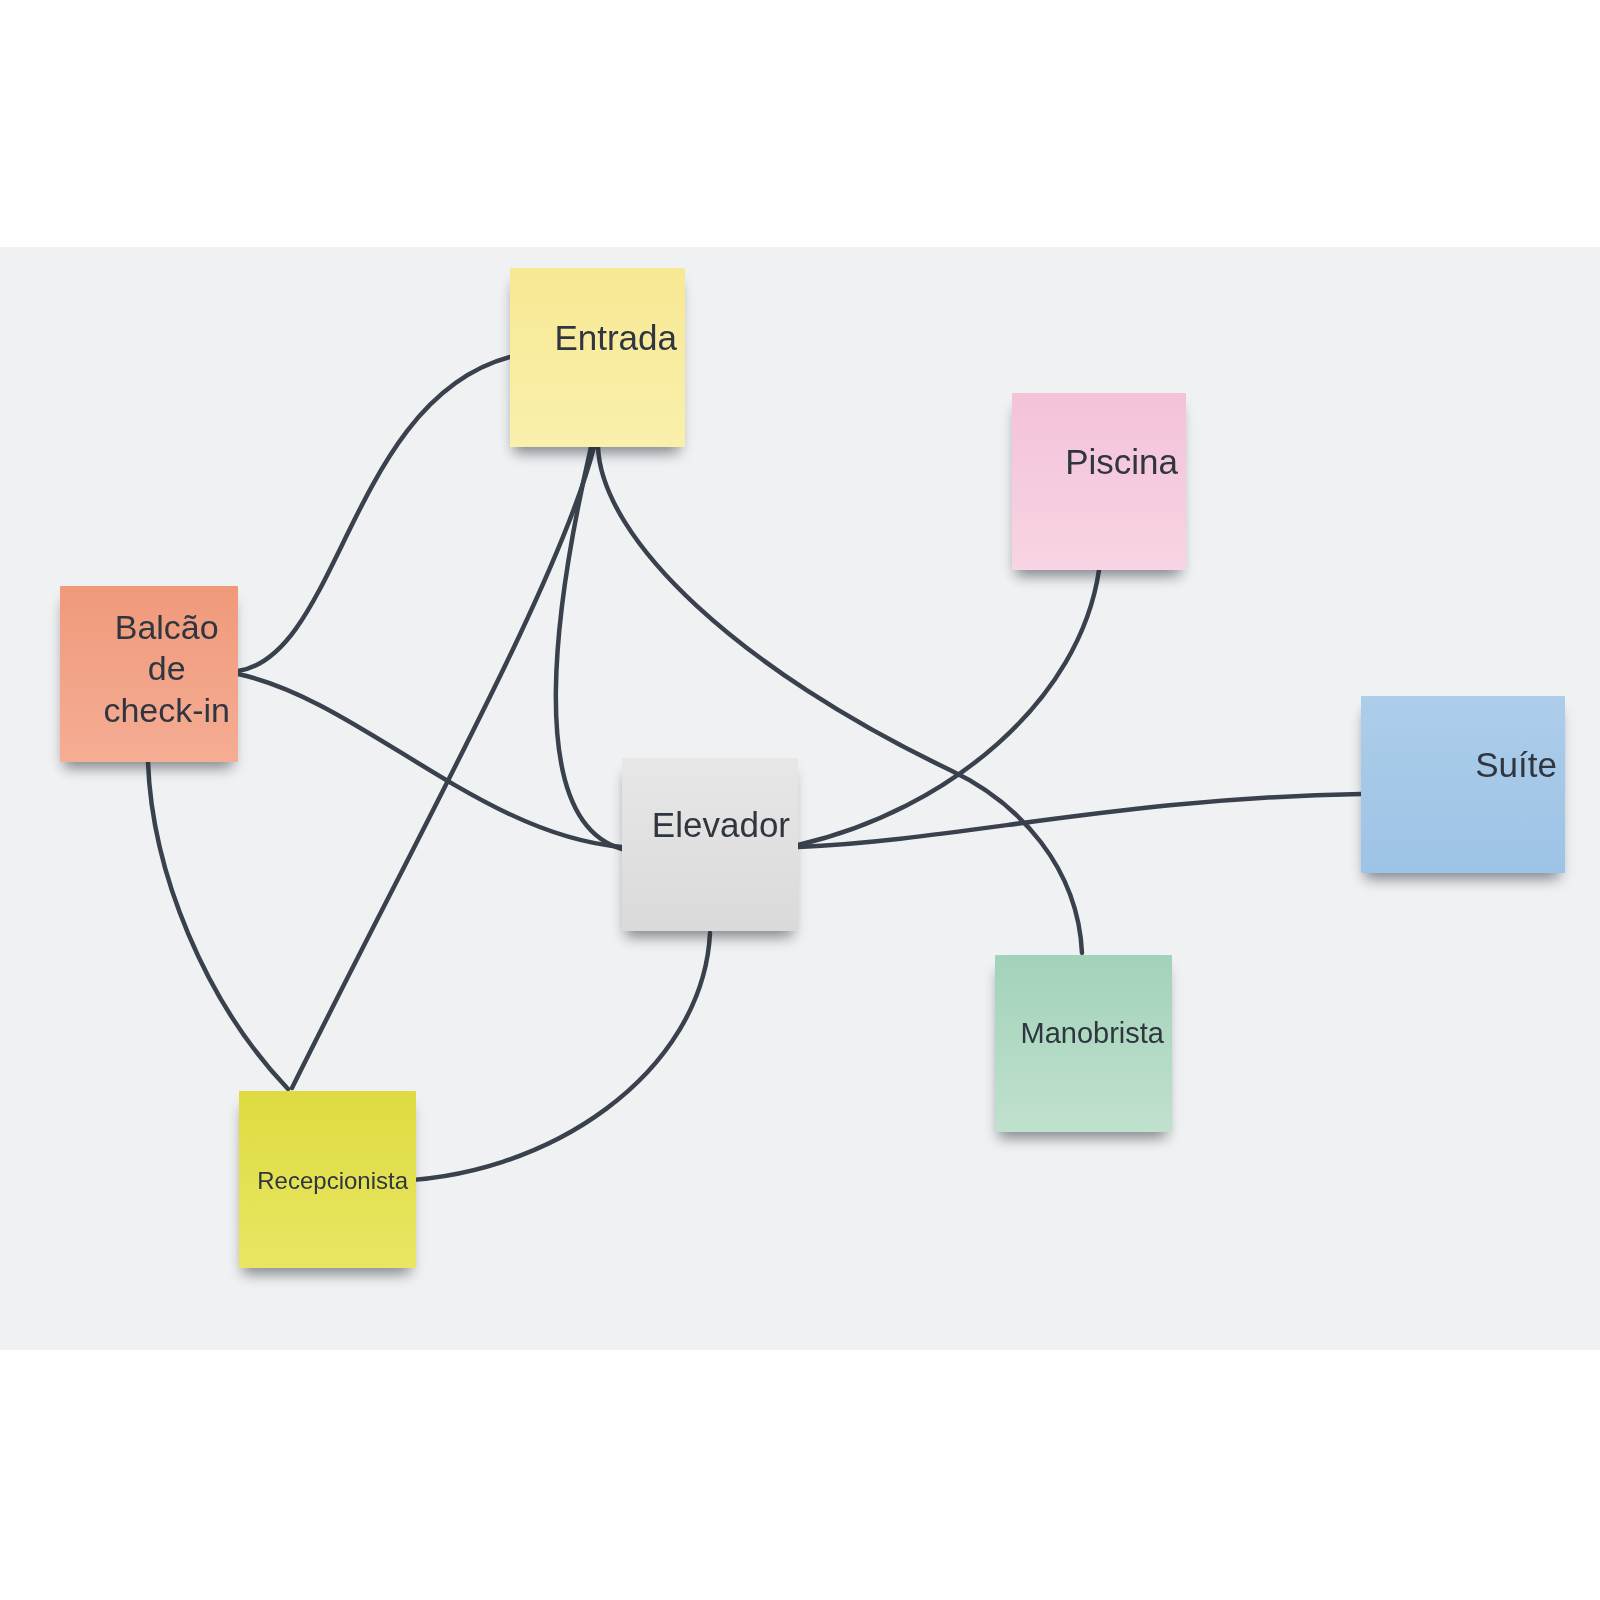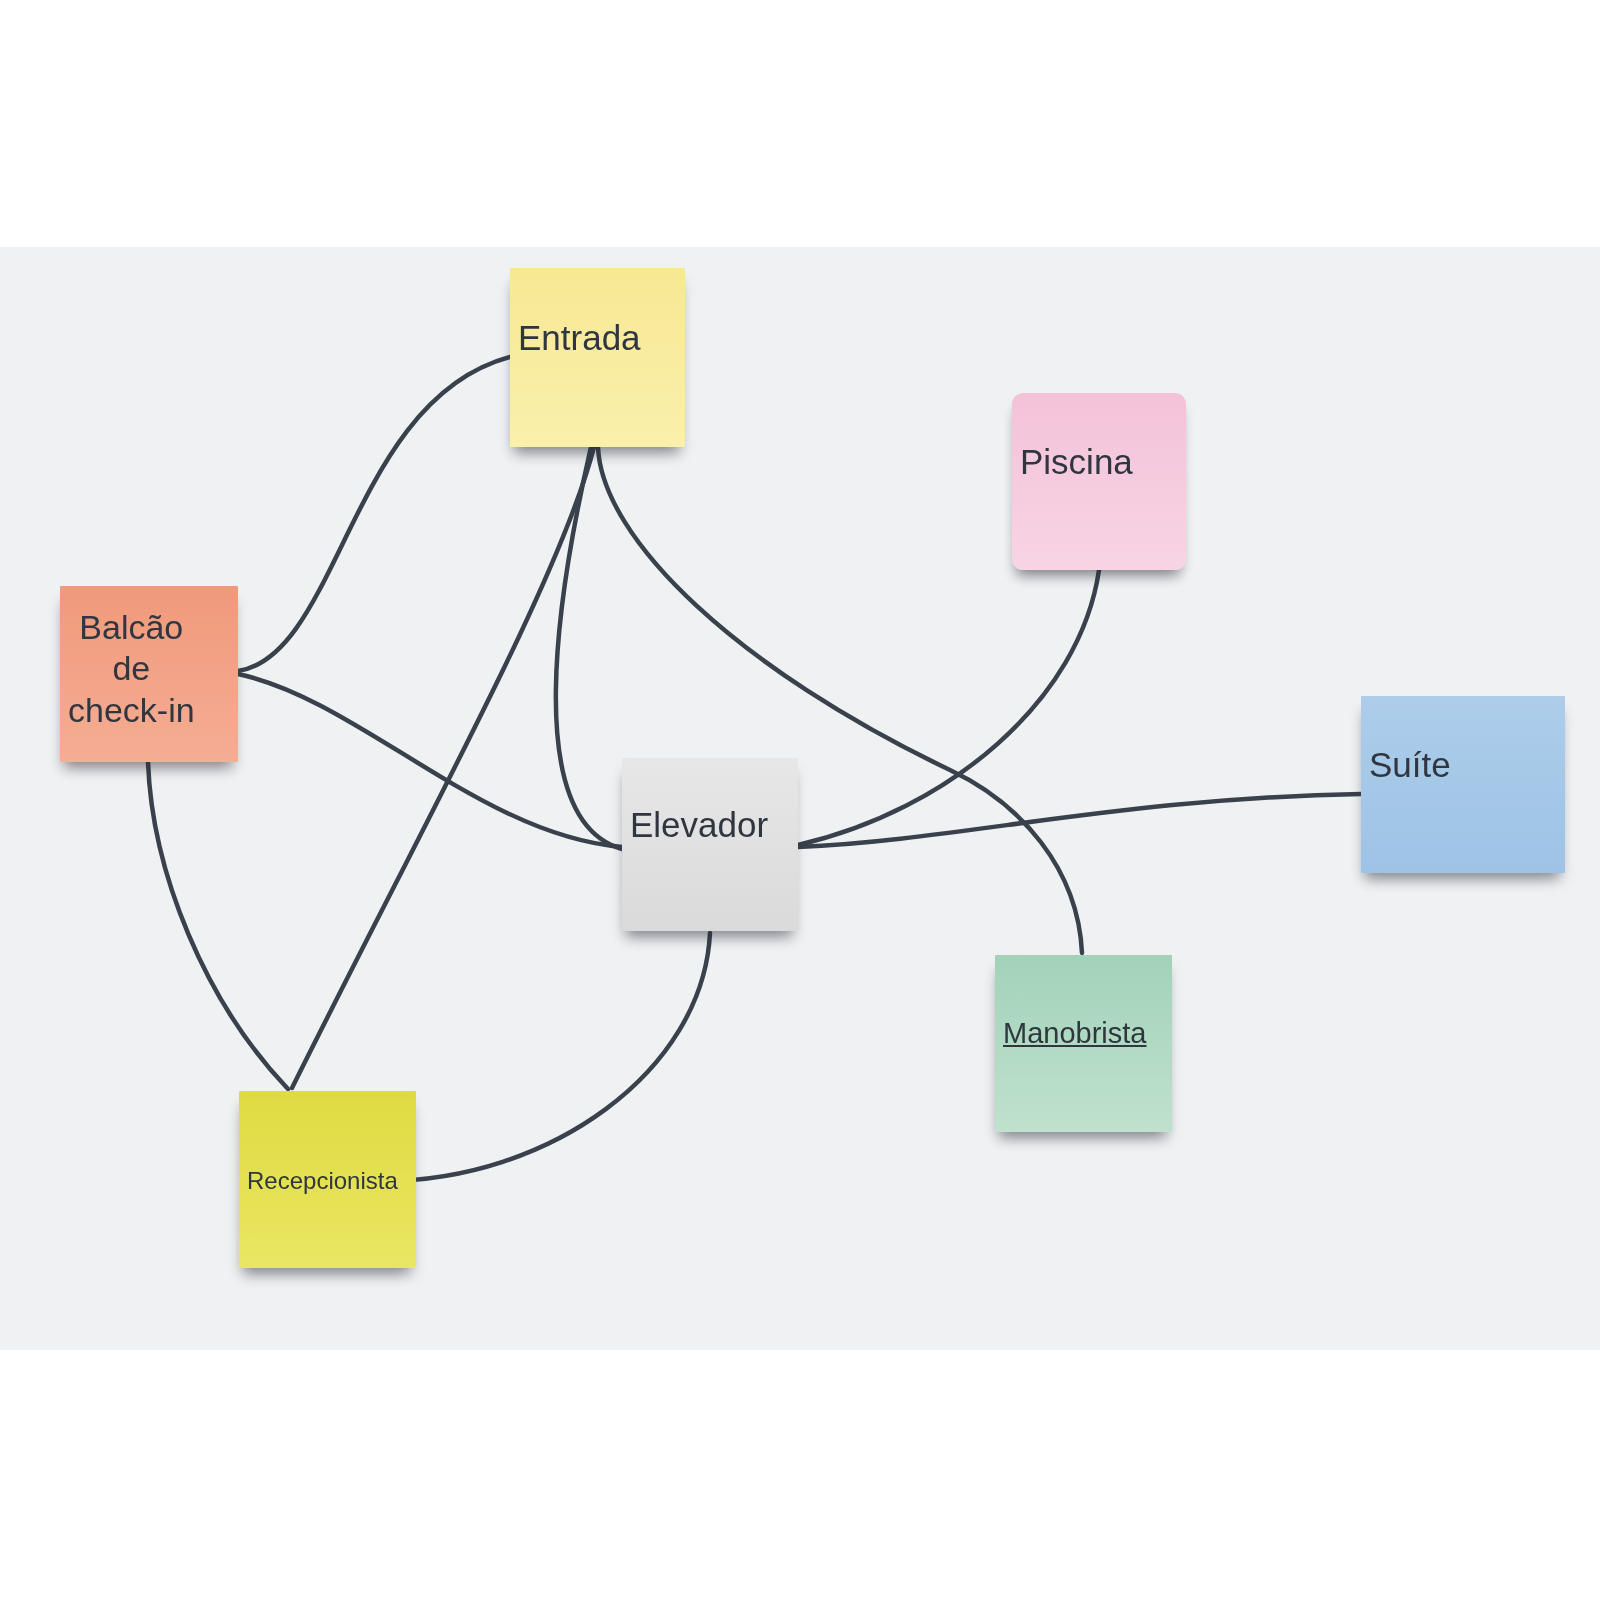--- a/index.html
+++ b/index.html
@@ -36,38 +36,38 @@
     fill: none;
     stroke: var(--edge-color, #39414d);
     stroke-width: 4.5;
     stroke-linecap: round;
     pointer-events: stroke;
   }
   .note {
     position: absolute;
     display: flex;
     align-items: center;
-    justify-content: flex-start;
+    justify-content: flex-end;
     text-align: center;
     color: #2f363f;
     border-radius: 1px;
     box-shadow: 0 10px 12px -4px rgba(40, 45, 55, 0.35), -3px 12px 14px -8px rgba(40, 45, 55, 0.30);
   }
   .note .note-label {
     display: block;
     white-space: pre-line;
     line-height: 1.22;
     padding: 0 8px;
   }
   .note-entrada       { left: 510px;  top: 268px;  width: 175px; height: 179px; }
   .note-piscina       { left: 1012px; top: 393px;  width: 174px; height: 177px; }
   .note-balcao        { left: 60px;   top: 586px;  width: 178px; height: 176px; }
   .note-elevador      { left: 622px;  top: 758px;  width: 176px; height: 173px; }
   .note-suite         { left: 1361px; top: 696px;  width: 204px; height: 177px; }
-  .note-manobrista    { left: 995px;  top: 955px;  width: 177px; height: 177px; text-decoration: underline; }
+  .note-manobrista    { left: 995px;  top: 955px;  width: 177px; height: 177px; }
   .note-recepcionista { left: 205px;  top: 1091px; width: 177px; height: 177px; }
 
   .note-entrada .note-label,
   .note-piscina .note-label,
   .note-elevador .note-label,
   .note-suite .note-label    { font-size: 35px; transform: translateY(-19px); }
   .note-balcao .note-label      { font-size: 34px; transform: translateY(-5px); }
   .note-manobrista .note-label  { font-size: 29px; transform: translateY(-10px); }
   .note-recepcionista .note-label { font-size: 24px; transform: translateY(1px); }
 </style>
@@ -87,21 +87,21 @@
     <path d="M 598 447 C 602 540 740 670 950 770 C 1020 803 1078 868 1082 953"></path>
     <path d="M 1099 570 C 1080 700 950 810 798 845"></path>
     <path d="M 798 847 C 960 840 1120 798 1361 794"></path>
     <path d="M 710 933 C 703 1072 548 1181 383 1181"></path>
   </svg>
 
   <div class="note note-entrada" style="background: linear-gradient(rgb(247, 232, 147), rgb(250, 240, 172)); color: rgb(47, 54, 63);">
     <span class="note-label">Entrada</span>
   </div>
 
-  <div class="note note-piscina" style="background: linear-gradient(rgb(243, 194, 217), rgb(248, 212, 228)); color: rgb(47, 54, 63); border-radius: 11px;">
+  <div class="note note-piscina" style="background: linear-gradient(rgb(243, 194, 217), rgb(248, 212, 228)); color: rgb(47, 54, 63);">
     <span class="note-label">Piscina</span>
   </div>
 
   <div class="note note-balcao" style="background: linear-gradient(rgb(240, 153, 123), rgb(245, 173, 148)); color: rgb(47, 54, 63);">
     <span class="note-label">Balcão
 de
 check-in</span>
   </div>
 
   <div class="note note-elevador" style="background: linear-gradient(rgb(231, 231, 231), rgb(218, 218, 218)); color: rgb(47, 54, 63);">

